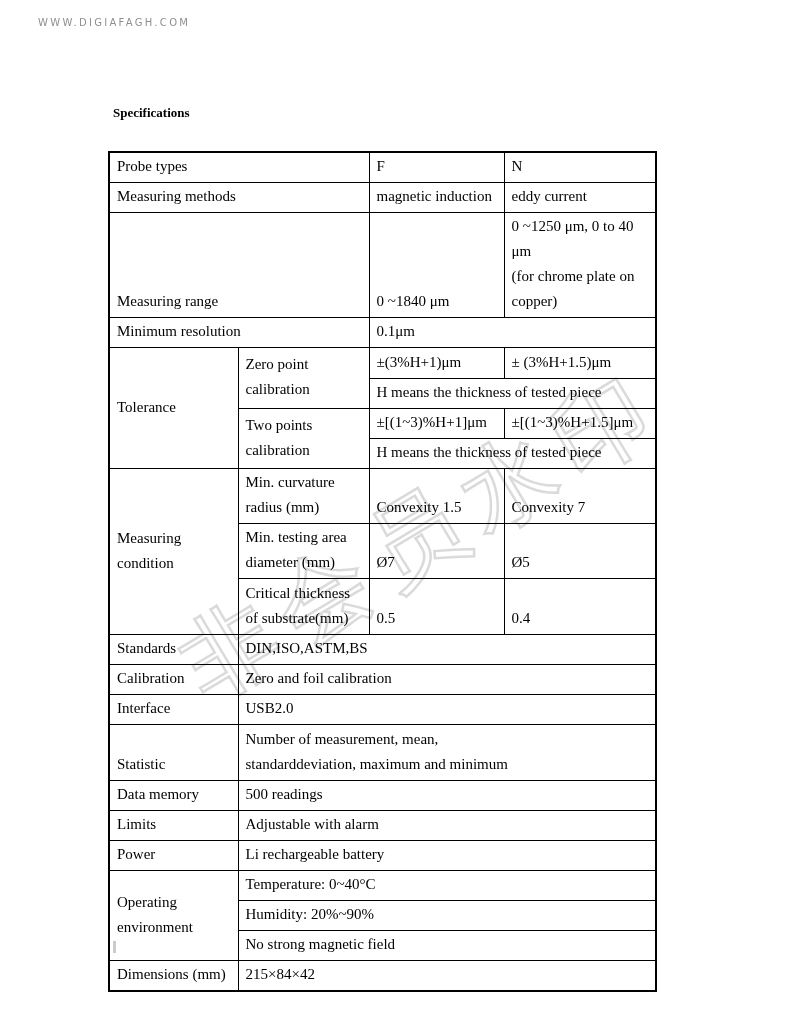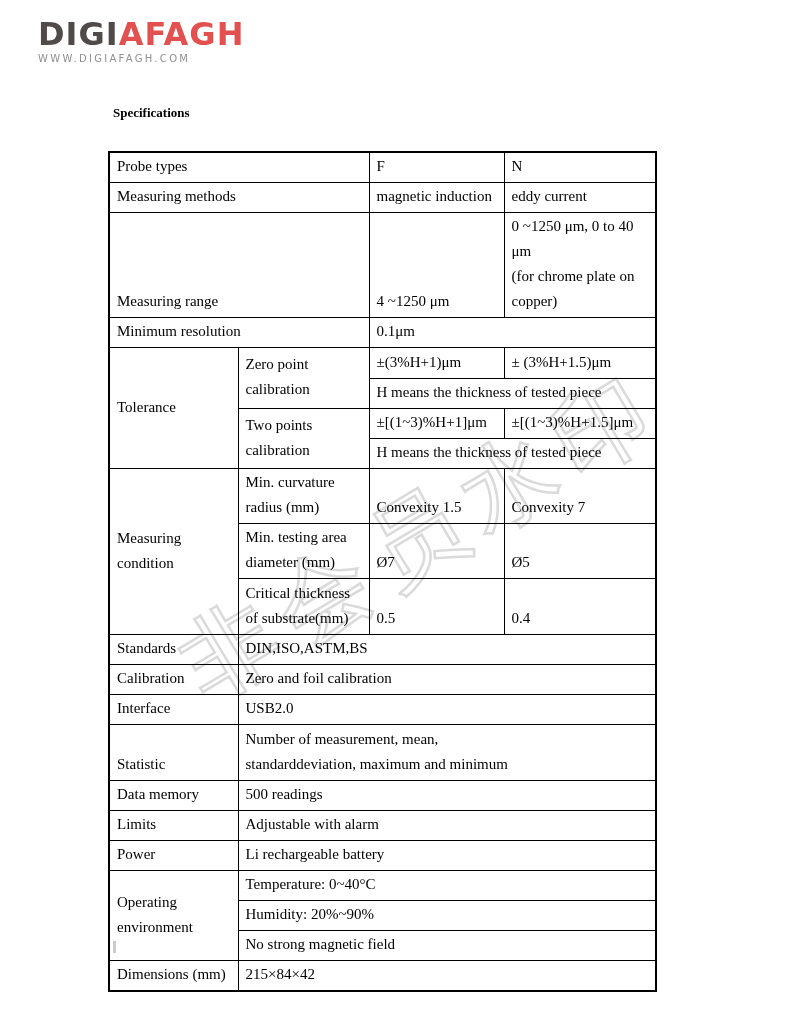--- a/index.html
+++ b/index.html
@@ -37,21 +37,20 @@
   
   .cursor-mark{position:absolute;left:113px;top:941px;width:3px;height:12px;
                background:#cccccc;z-index:2;}
 </style>
 </head>
 <body>
 
 <div class="page">
 
   <div class="logo-block">
-    <div class="logo-text"><span class="logo-digi">DIGI</span><span class="logo-afagh">AFAGH</span></div>
     <div class="logo-site">WWW.DIGIAFAGH.COM</div>
   </div>
 
   <h1 class="heading">Specifications</h1>
 
   <div class="watermark">非会员水印</div>
 
   <table class="spec-table">
     <colgroup>
       <col style="width:129px">
@@ -65,21 +64,21 @@
         <td>F</td>
         <td>N</td>
       </tr>
       <tr style="height:28px">
         <td colspan="2">Measuring methods</td>
         <td>magnetic induction</td>
         <td>eddy current</td>
       </tr>
       <tr style="height:102px">
         <td colspan="2">Measuring range</td>
-        <td>4 ~1250 μm</td>
+        <td>0 ~1840 μm</td>
         <td>0 ~1250 μm, 0 to 40
 μm
 (for chrome plate on
 copper)</td>
       </tr>
       <tr style="height:28px">
         <td colspan="2">Minimum resolution</td>
         <td colspan="2">0.1μm</td>
       </tr>
       <tr style="height:31px">

